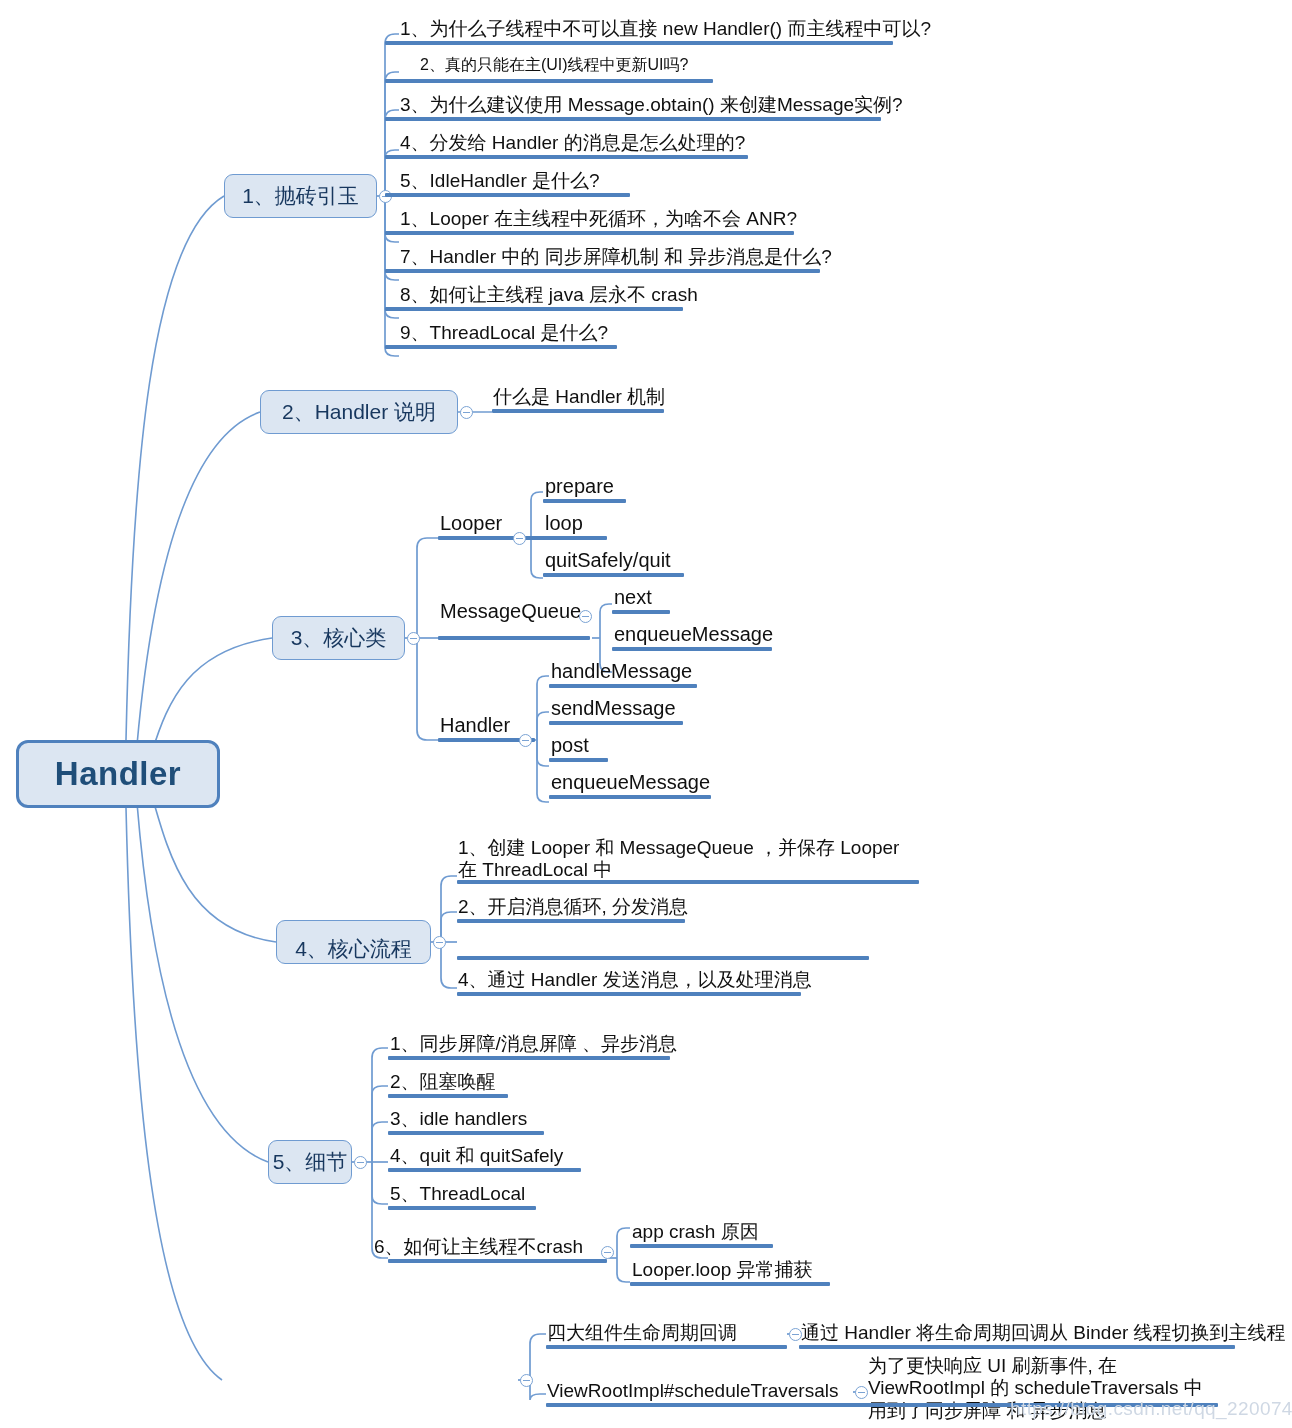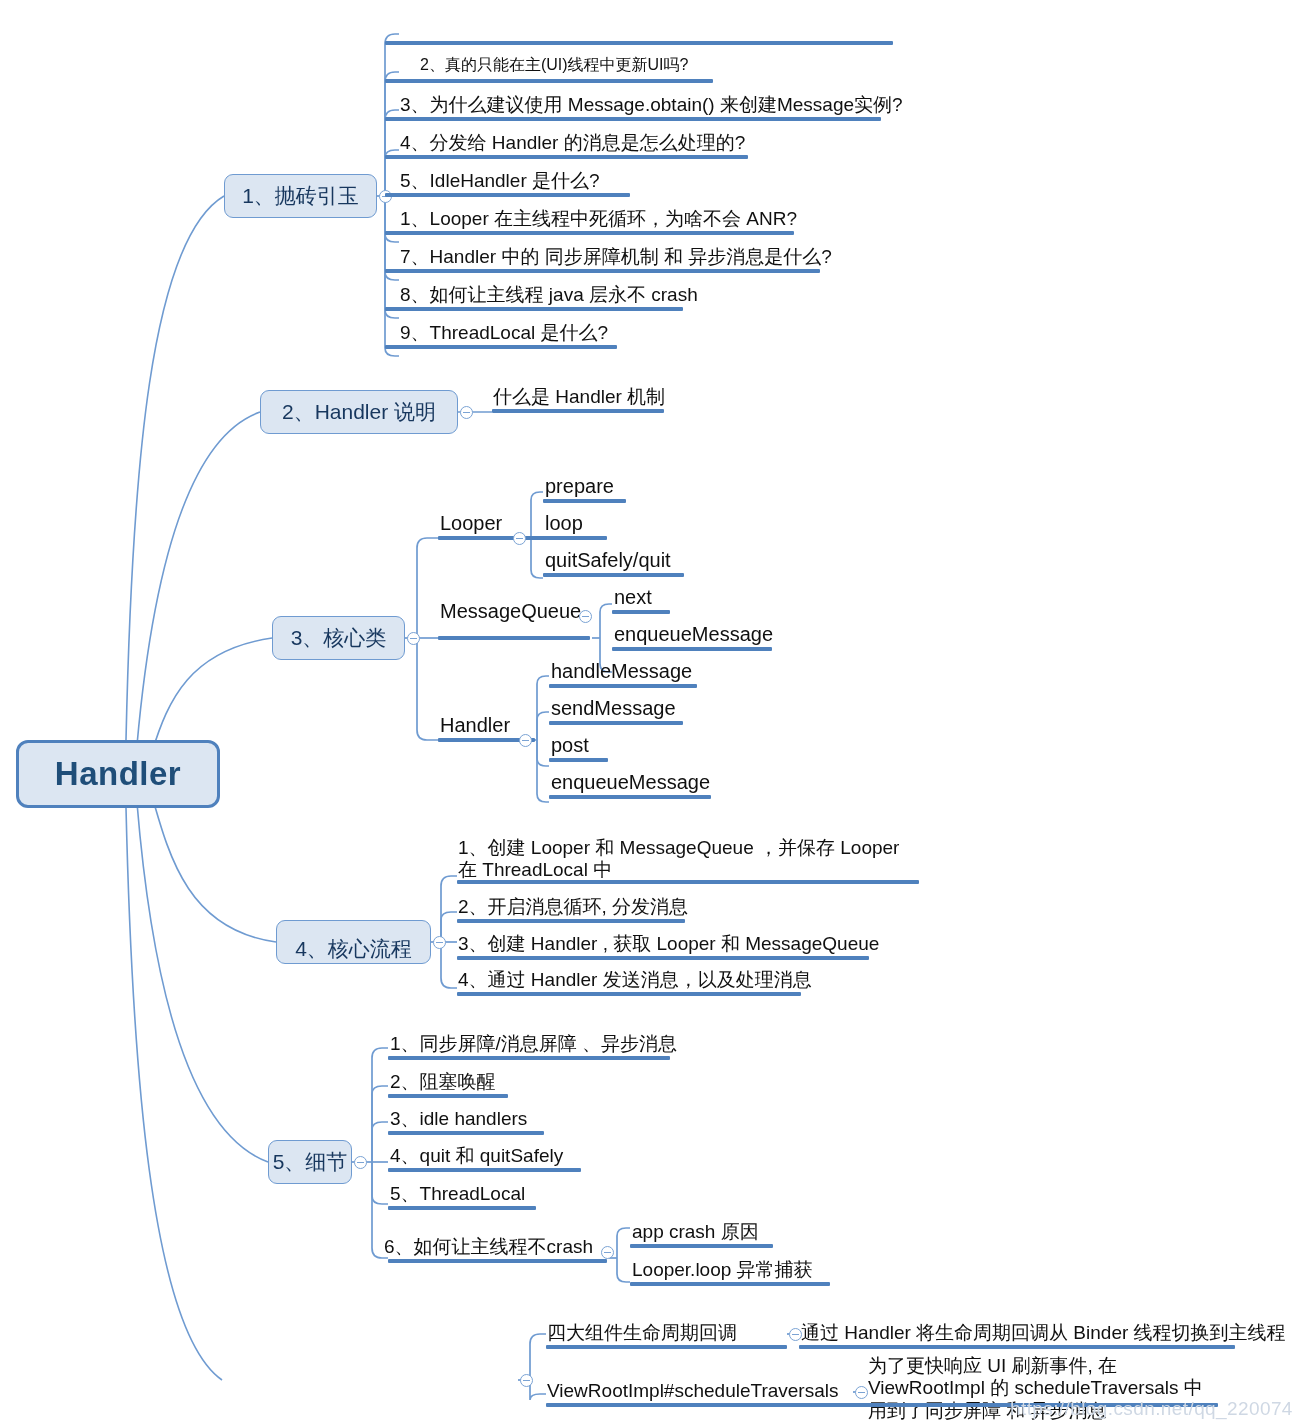--- a/index.html
+++ b/index.html
@@ -185,20 +185,21 @@
 
   <div class="root-node" style="left:16px; top:740px; width:204px; height:68px; font-size:33px;">
     <span>Handler</span>
   </div>
 
   <div class="branch-node" style="left:224px; top:174px; width:153px; height:44px; font-size:21px;">
     <span>1、抛砖引玉</span>
   </div>
   <div class="toggle" style="left:379px; top:190px;"></div>
 
+  <div class="topic" style="left:400px; top:18px; font-size:19px;">1、为什么子线程中不可以直接 new Handler() 而主线程中可以?</div>
   <div class="topic-underline" style="left:385px; top:41px; width:508px;"></div>
 
   <div class="topic" style="left:420px; top:56px; font-size:16px;">2、真的只能在主(UI)线程中更新UI吗?</div>
   <div class="topic-underline" style="left:385px; top:79px; width:328px;"></div>
 
   <div class="topic" style="left:400px; top:94px; font-size:19px;">3、为什么建议使用 Message.obtain() 来创建Message实例?</div>
   <div class="topic-underline" style="left:385px; top:117px; width:496px;"></div>
 
   <div class="topic" style="left:400px; top:132px; font-size:19px;">4、分发给 Handler 的消息是怎么处理的?</div>
   <div class="topic-underline" style="left:385px; top:155px; width:363px;"></div>
@@ -274,21 +275,20 @@
     <span>4、核心流程</span>
   </div>
   <div class="toggle" style="left:433px; top:936px;"></div>
 
   <div class="topic wrap" style="left:458px; top:837px; width:452px; font-size:19px;">1、创建 Looper 和 MessageQueue ，并保存 Looper 在 ThreadLocal 中</div>
   <div class="topic-underline" style="left:457px; top:880px; width:462px;"></div>
 
   <div class="topic" style="left:458px; top:896px; font-size:19px;">2、开启消息循环, 分发消息</div>
   <div class="topic-underline" style="left:457px; top:919px; width:228px;"></div>
 
-  <div class="topic" style="left:458px; top:933px; font-size:19px;">3、创建 Handler , 获取 Looper 和 MessageQueue</div>
   <div class="topic-underline" style="left:457px; top:956px; width:412px;"></div>
 
   <div class="topic" style="left:458px; top:969px; font-size:19px;">4、通过 Handler 发送消息，以及处理消息</div>
   <div class="topic-underline" style="left:457px; top:992px; width:344px;"></div>
 
   <div class="branch-node" style="left:268px; top:1140px; width:84px; height:44px; font-size:21px;">
     <span>5、细节</span>
   </div>
   <div class="toggle" style="left:354px; top:1156px;"></div>
 
@@ -300,21 +300,21 @@
 
   <div class="topic" style="left:390px; top:1108px; font-size:19px;">3、idle handlers</div>
   <div class="topic-underline" style="left:388px; top:1131px; width:156px;"></div>
 
   <div class="topic" style="left:390px; top:1145px; font-size:19px;">4、quit 和 quitSafely</div>
   <div class="topic-underline" style="left:388px; top:1168px; width:193px;"></div>
 
   <div class="topic" style="left:390px; top:1183px; font-size:19px;">5、ThreadLocal</div>
   <div class="topic-underline" style="left:388px; top:1206px; width:148px;"></div>
 
-  <div class="topic" style="left:384px; top:1236px; font-size:19px;">6、如何让主线程不crash</div>
+  <div class="topic" style="left:374px; top:1236px; font-size:19px;">6、如何让主线程不crash</div>
   <div class="topic-underline" style="left:388px; top:1259px; width:219px;"></div>
   <div class="toggle" style="left:601px; top:1246px;"></div>
 
   <div class="topic" style="left:632px; top:1221px; font-size:19px;">app crash 原因</div>
   <div class="topic-underline" style="left:630px; top:1244px; width:143px;"></div>
 
   <div class="topic" style="left:632px; top:1259px; font-size:19px;">Looper.loop 异常捕获</div>
   <div class="topic-underline" style="left:630px; top:1282px; width:200px;"></div>
 
   <div class="toggle" style="left:520px; top:1374px;"></div>

